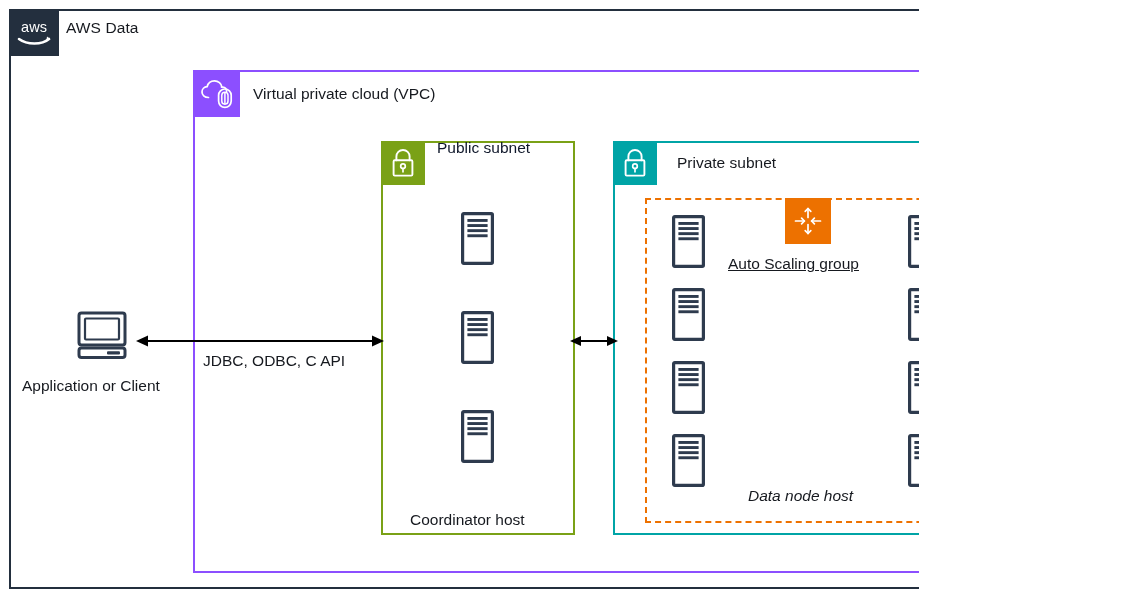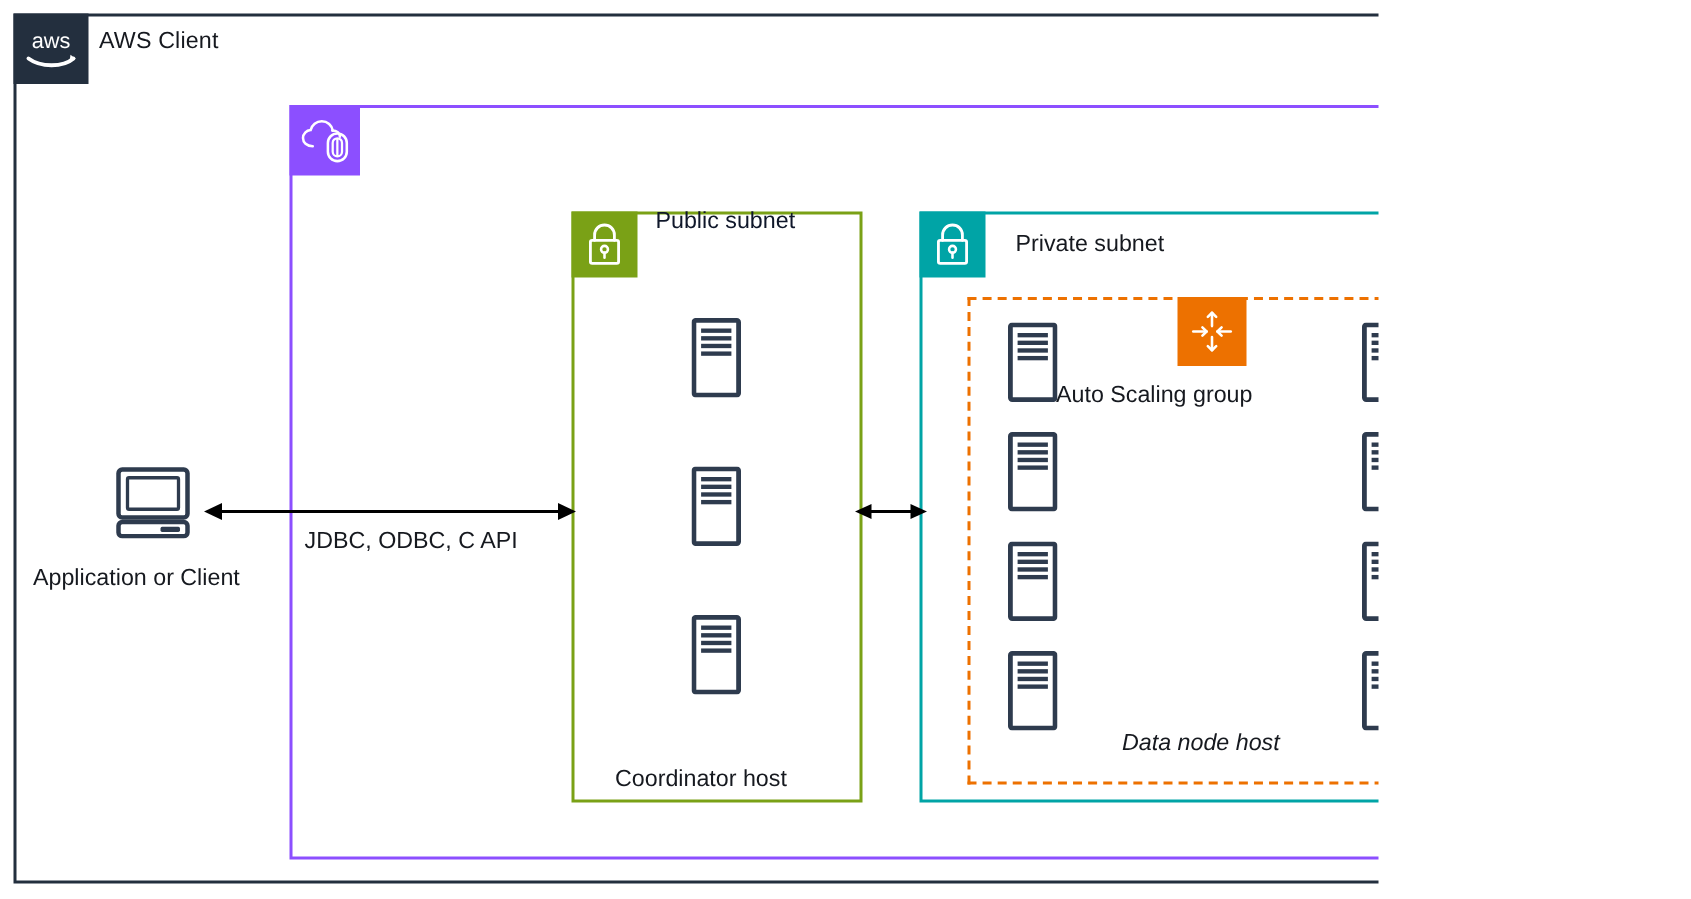--- a/index.html
+++ b/index.html
@@ -155,25 +155,26 @@
     top: 198px;
     width: 46px;
     height: 46px;
     background: #ed7100;
     display: flex;
     align-items: center;
     justify-content: center;
   }
   .asg-label {
     position: absolute;
-    left: 704px;
+    left: 728px;
     top: 255px;
     font-size: 15.5px;
     color: #16191f;
     white-space: nowrap;
+    text-decoration: underline;
   }
 
   
   .server {
     position: absolute;
     width: 33px;
     height: 53px;
   }
   .server svg { display: block; }
 
@@ -240,33 +241,34 @@
 
   <div class="aws-frame"></div>
 
   <div class="aws-badge">
     <svg width="40" height="34" viewBox="0 0 40 34" aria-hidden="true">
       <text x="20" y="16" text-anchor="middle" fill="#ffffff" font-family="Liberation Sans, sans-serif" font-size="14.5" font-weight="400">aws</text>
       <path d="M5 23 C13 29, 28 29, 35 23" stroke="#ffffff" stroke-width="2.6" fill="none" stroke-linecap="round"></path>
       <path d="M33 20.5 L36.5 23.2 L32.4 24.6 Z" fill="#ffffff"></path>
     </svg>
   </div>
-  <div class="aws-cloud-label">AWS Client</div>
+  <div class="aws-cloud-label">AWS Data</div>
 
   <div class="vpc-frame"></div>
   <div class="vpc-badge">
     <svg width="34" height="32" viewBox="0 0 34 32" aria-hidden="true">
       <path d="M8.5 19.5 C4.4 19.5 2 17.0 2 14.0 C2 11.2 4.2 8.9 7.1 8.7
                C7.9 5.3 10.9 2.8 14.5 2.8 C18.3 2.8 21.4 5.6 21.9 9.2" stroke="#ffffff" stroke-width="1.7" fill="none" stroke-linecap="round"></path>
       <path d="M21.5 9.0 C24.6 9.0 26.6 10.8 26.6 13.2" stroke="#ffffff" stroke-width="1.7" fill="none" stroke-linecap="round"></path>
       <rect x="18.6" y="11.0" width="12.6" height="18.4" rx="6.3" stroke="#ffffff" stroke-width="1.7" fill="none"></rect>
       <rect x="21.8" y="14.2" width="6.2" height="12.0" rx="3.1" stroke="#ffffff" stroke-width="1.5" fill="none"></rect>
       <line x1="24.9" y1="14.2" x2="24.9" y2="26.2" stroke="#ffffff" stroke-width="1.5"></line>
     </svg>
   </div>
+  <div class="vpc-label">Virtual private cloud (VPC)</div>
 
   <div class="public-frame"></div>
   <div class="public-badge">
     <svg width="30" height="32" viewBox="0 0 30 32" aria-hidden="true">
       <path d="M8.4 13.2 V9.6 C8.4 5.9 11.3 3.0 15.0 3.0 C18.7 3.0 21.6 5.9 21.6 9.6 V13.2" stroke="#ffffff" stroke-width="1.9" fill="none" stroke-linecap="round"></path>
       <rect x="5.6" y="13.2" width="18.8" height="15.4" rx="1.2" stroke="#ffffff" stroke-width="1.9" fill="none"></rect>
       <circle cx="15" cy="19.2" r="2.3" stroke="#ffffff" stroke-width="1.7" fill="none"></circle>
       <line x1="15" y1="21.3" x2="15" y2="24.8" stroke="#ffffff" stroke-width="1.7" stroke-linecap="round"></line>
     </svg>
   </div>

